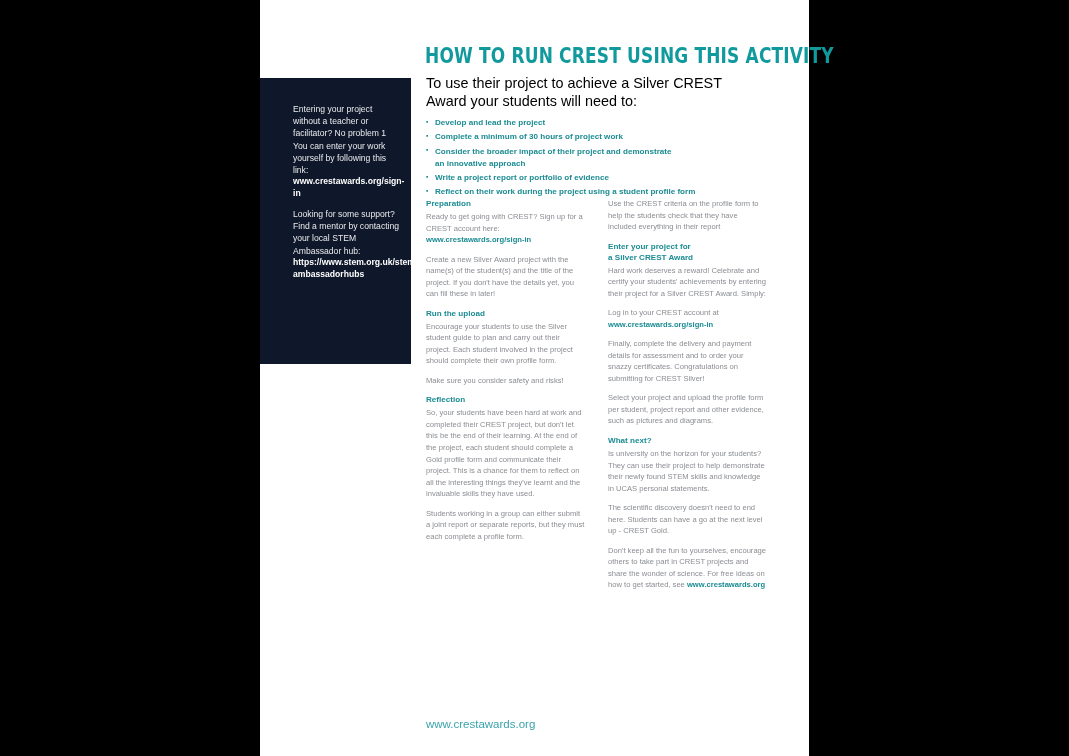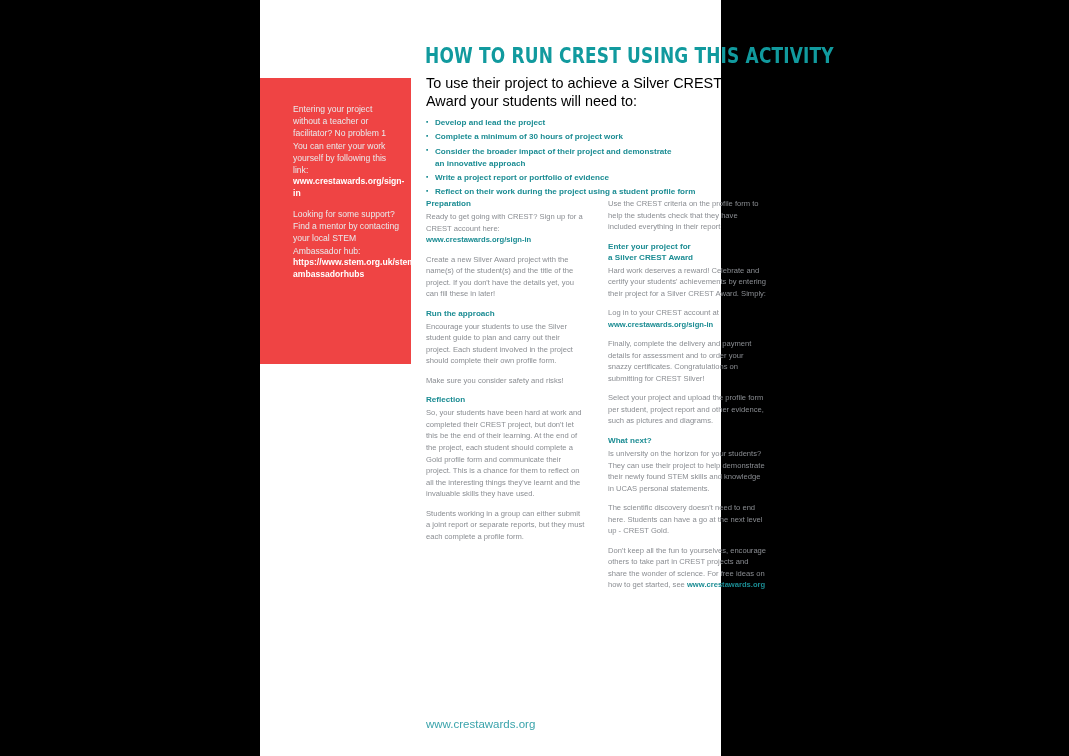--- a/index.html
+++ b/index.html
@@ -11,21 +11,21 @@
     width: 1069px;
     height: 756px;
     overflow: hidden;
     font-family: "Liberation Sans", sans-serif;
   }
 
   #page {
     position: absolute;
     left: 260px;
     top: 0;
-    width: 461px;
+    width: 549px;
     height: 756px;
     background: #ffffff;
   }
 
   
   .main-title {
     position: absolute;
     left: 165px;
     top: 30px;
     width: 370px;
@@ -83,21 +83,21 @@
     padding-left: 0px;
   }
 
   
   #gray-box {
     position: absolute;
     left: 0px;
     top: 78px;
     width: 151px;
     height: 286px;
-    background: #ef4444;
+    background: #0f172a;
   }
   .gb-text {
     position: absolute;
     left: 33px;
     width: 108px;
     font-size: 8.6px;
     line-height: 1.42;
     color: #e9eaec;
   }
   .gb-text.p1 { top: 25px; }
@@ -189,21 +189,21 @@
   </div>
 
   <div class="col" id="col-left">
     <div class="sec-head">Preparation</div>
     <p class="para">
       <span>Ready to get going with CREST? Sign up for a CREST account here:</span><br>
       <span class="inline-link">www.crestawards.org/sign-in</span>
     </p>
     <p class="para">Create a new Silver Award project with the name(s) of the student(s) and the title of the project. If you don't have the details yet, you can fill these in later!</p>
 
-    <div class="sec-head spaced">Run the approach</div>
+    <div class="sec-head spaced">Run the upload</div>
     <p class="para">Encourage your students to use the Silver student guide to plan and carry out their project. Each student involved in the project should complete their own profile form.</p>
     <p class="para">Make sure you consider safety and risks!</p>
 
     <div class="sec-head spaced">Reflection</div>
     <p class="para">So, your students have been hard at work and completed their CREST project, but don't let this be the end of their learning. At the end of the project, each student should complete a Gold profile form and communicate their project. This is a chance for them to reflect on all the interesting things they've learnt and the invaluable skills they have used.</p>
     <p class="para">Students working in a group can either submit a joint report or separate reports, but they must each complete a profile form.</p>
   </div>
 
   <div class="col" id="col-right">
     <p class="para">Use the CREST criteria on the profile form to help the students check that they have included everything in their report</p>

